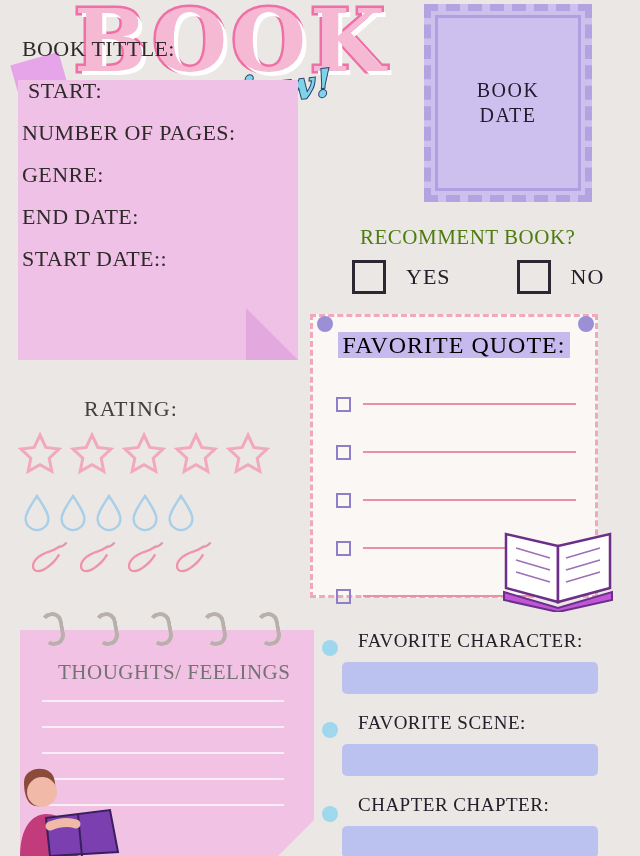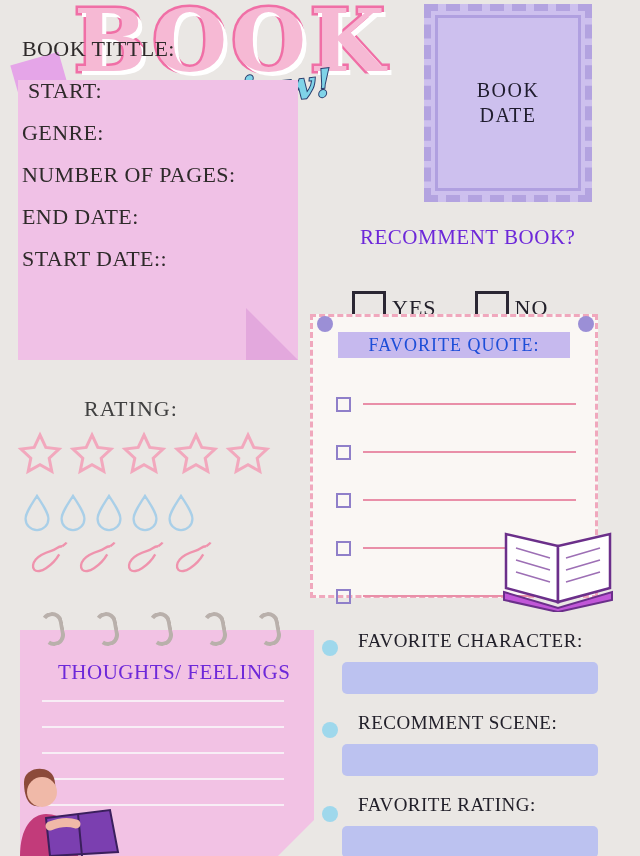--- a/index.html
+++ b/index.html
@@ -128,30 +128,29 @@
     color: #1f1c2e;
   }
 
   
   .recommend-title {
     position: absolute;
     left: 360px;
     top: 225px;
     font-size: 21px;
     letter-spacing: 0.5px;
-    color: #6d28d9;
+    color: #4d7c0f;
   }
   .checkrow {
     position: absolute;
     left: 352px;
     top: 260px;
     display: flex;
     align-items: center;
-    gap: 6px;
-    margin-top: 31px;
+    gap: 20px;
   }
   .checkbox {
     width: 34px;
     height: 34px;
     border: 3px solid #2b2733;
     background: #eae7e4;
     box-sizing: border-box;
   }
   .checkrow .lbl {
     font-size: 22px;
@@ -198,23 +197,23 @@
     left: 338px;
     top: 332px;
     width: 232px;
     height: 26px;
     background: #c6b9ee;
     display: flex;
     align-items: center;
     justify-content: center;
   }
   .quote-header span {
-    font-size: 18px;
+    font-size: 24px;
     letter-spacing: 1px;
-    color: #1d4ed8;
+    color: #000000;
   }
   .quote-lines {
     position: absolute;
     left: 336px;
     top: 380px;
     width: 240px;
   }
   .quote-line {
     display: flex;
     align-items: center;
@@ -276,21 +275,21 @@
     border-left-color: transparent;
     box-sizing: border-box;
     transform: rotate(-10deg);
   }
   .thoughts-title {
     position: absolute;
     left: 58px;
     top: 660px;
     font-size: 21px;
     letter-spacing: 0.5px;
-    color: #6d28d9;
+    color: #737373;
   }
   .note-lines {
     position: absolute;
     left: 42px;
     top: 700px;
     width: 242px;
   }
   .note-lines div {
     height: 2px;
     background: #f8eef6;
@@ -347,22 +346,22 @@
   <div class="title-book">BOOK</div>
   <div class="title-review">review!</div>
 
   <div class="tape"></div>
   <div class="info-card">
     <div class="corner"></div>
   </div>
   <ul class="info-list">
     <li>BOOK TITTLE:</li>
     <li class="indent">START:</li>
+    <li>NUMBER OF PAGES:</li>
     <li>GENRE:</li>
-    <li>NUMBER OF PAGES:</li>
     <li>END DATE:</li>
     <li>START DATE::</li>
   </ul>
 
   <div class="cover-stamp">
     <div class="inner">
       <span>BOOK</span>
       <span>DATE</span>
     </div>
   </div>
@@ -496,20 +495,20 @@
     <path d="M40 66 L104 58 L112 100 L44 104 Z" fill="#7b3fb0" stroke="#3a1f5c" stroke-width="2"></path>
     <path d="M72 62 L76 104" stroke="#3a1f5c" stroke-width="2" fill="none"></path>
     <path d="M44 74 C54 70 64 70 70 72" stroke="#f0b9a8" stroke-width="9" stroke-linecap="round" fill="none"></path>
   </svg>
 
   <div class="fav-dot f1-dot"></div>
   <div class="fav-label f1-label">FAVORITE CHARACTER:</div>
   <div class="fav-input f1-input"></div>
 
   <div class="fav-dot f2-dot"></div>
-  <div class="fav-label f2-label">RECOMMENT  SCENE:</div>
+  <div class="fav-label f2-label">FAVORITE  SCENE:</div>
   <div class="fav-input f2-input"></div>
 
   <div class="fav-dot f3-dot"></div>
-  <div class="fav-label f3-label">FAVORITE  RATING:</div>
+  <div class="fav-label f3-label">CHAPTER  CHAPTER:</div>
   <div class="fav-input f3-input"></div>
 
 </div>
 
 </body></html>

